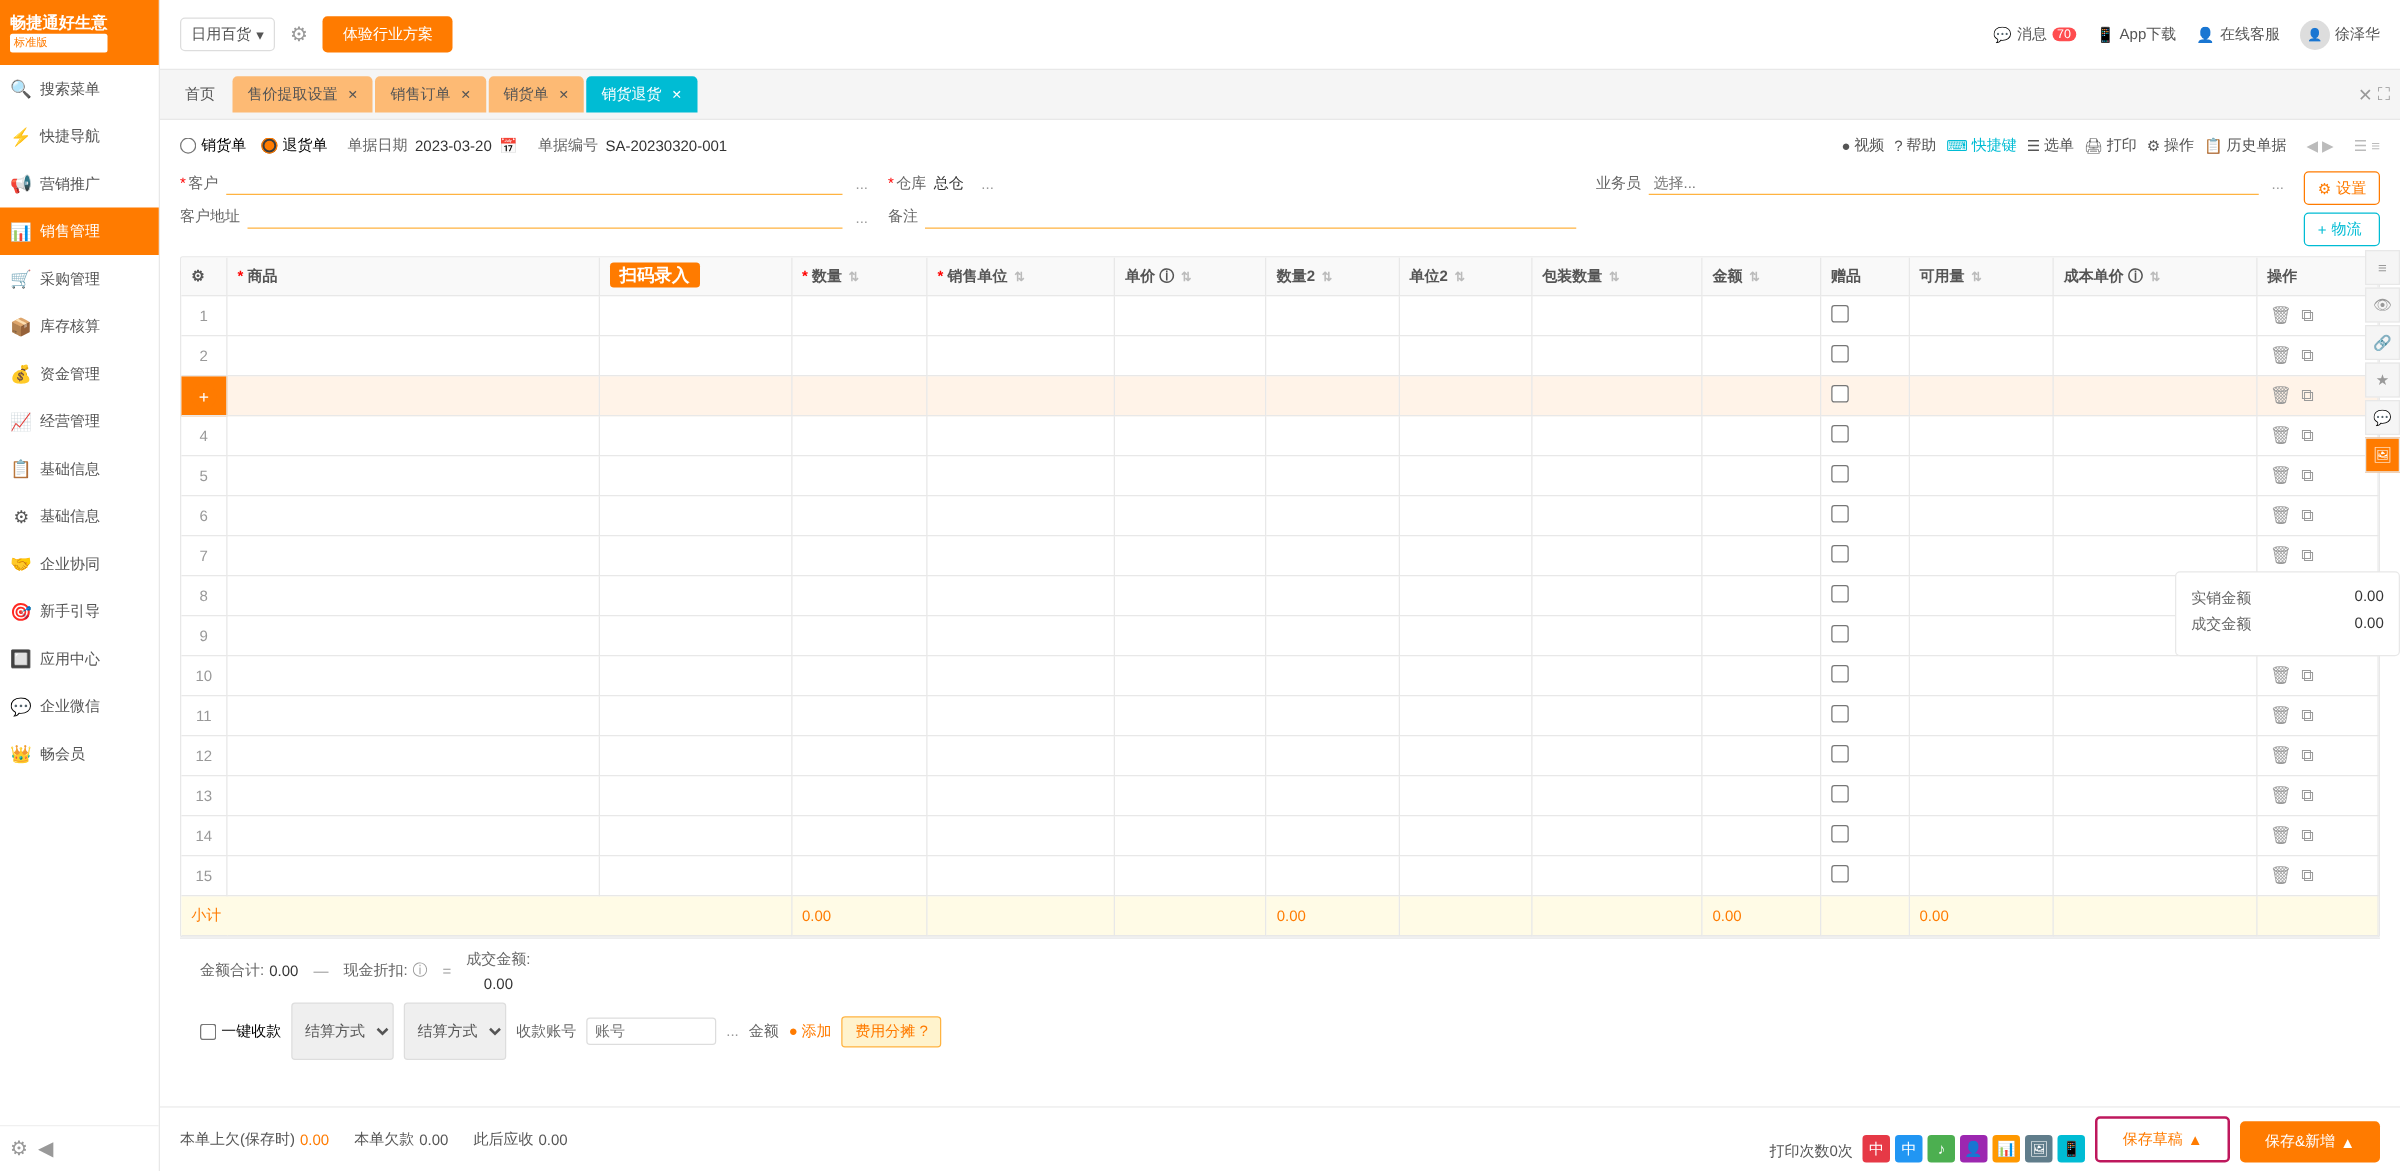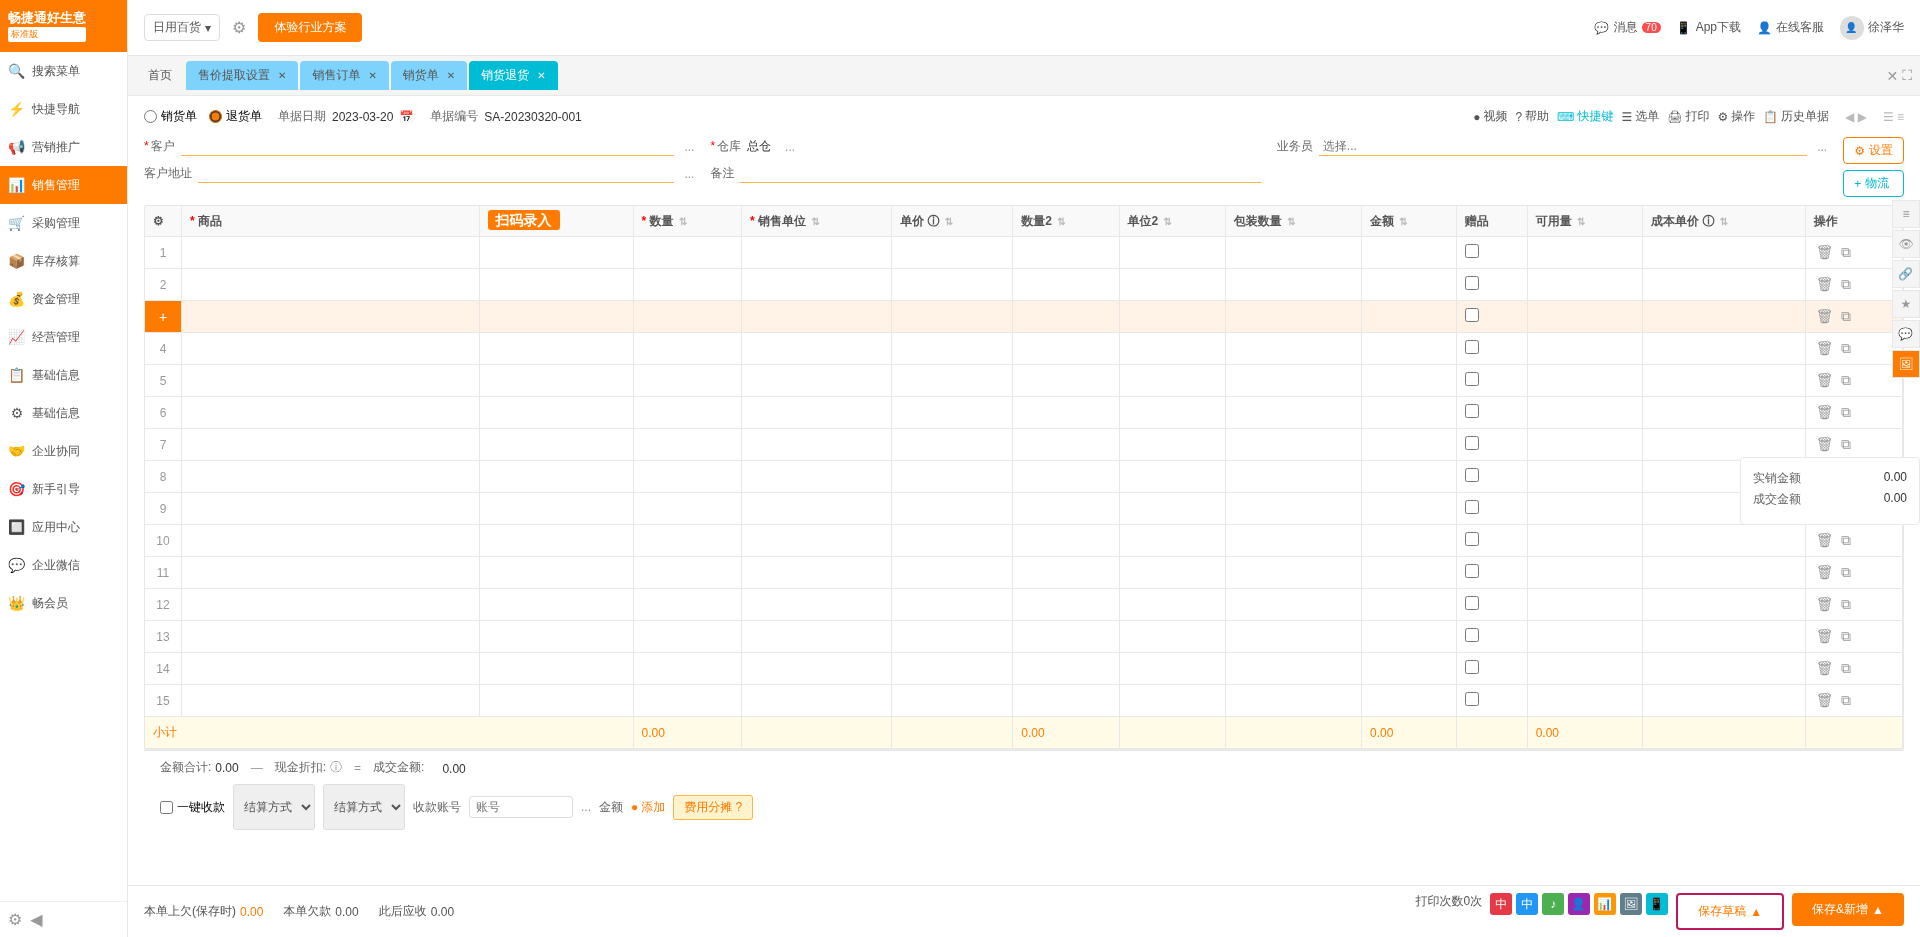--- a/index.html
+++ b/index.html
@@ -26,21 +26,21 @@
     .topbar-select { display: flex; align-items: center; gap: 4px; padding: 4px 8px; border: 1px solid #ddd; border-radius: 4px; cursor: pointer; color: #555; }
     .topbar-settings-icon { cursor: pointer; color: #999; font-size: 16px; }
     .topbar-btn { background: #ff7b00; color: #fff; padding: 6px 16px; border: none; border-radius: 4px; cursor: pointer; font-size: 12px; }
     .topbar-right { display: flex; align-items: center; gap: 16px; color: #555; }
     .topbar-right-item { display: flex; align-items: center; gap: 4px; cursor: pointer; }
     .topbar-msg-badge { background: #ff4d4f; color: #fff; border-radius: 10px; font-size: 10px; padding: 0 4px; min-width: 16px; text-align: center; }
     .avatar { width: 24px; height: 24px; border-radius: 50%; background: #ddd; display: flex; align-items: center; justify-content: center; font-size: 10px; }
 
     
     .tabbar { height: 40px; background: #f5f5f5; display: flex; align-items: center; padding: 0 8px; border-bottom: 1px solid #e8e8e8; gap: 2px; }
-    .tab { padding: 6px 12px; cursor: pointer; border-radius: 4px 4px 0 0; display: flex; align-items: center; gap: 4px; color: #555; background: #7dd3fc; }
+    .tab { padding: 6px 12px; cursor: pointer; border-radius: 4px 4px 0 0; display: flex; align-items: center; gap: 4px; color: #555; background: #fdba74; }
     .tab.active { background: #00bcd4; color: #fff; }
     .tab-close { font-size: 10px; margin-left: 4px; }
     .tab-home { background: transparent; color: #555; }
     .tabbar-right { margin-left: auto; display: flex; gap: 4px; }
     .tabbar-icon-btn { background: none; border: none; cursor: pointer; color: #999; font-size: 14px; }
 
     
     .content { flex: 1; overflow: auto; background: #fff; padding: 12px 16px; position: relative; }
 
     
@@ -86,21 +86,21 @@
     .table-footer-row td { background: #fffbe6; font-weight: 500; color: #ff7b00; }
 
     
     .bottom-area { padding: 8px 16px; border-top: 1px solid #e8e8e8; background: #fff; }
     .total-row { display: flex; align-items: center; gap: 12px; margin-bottom: 8px; }
     .total-item { display: flex; align-items: center; gap: 4px; }
     .total-label { color: #666; }
     .total-value { color: #333; }
     .total-dash { color: #999; }
     .total-equals { color: #999; }
-    .transaction-amount { display: flex; align-items: flex-end; gap: 18px; }
+    .transaction-amount { display: flex; align-items: center; gap: 4px; flex-direction: column; }
 
     .payment-row { display: flex; align-items: center; gap: 8px; }
     .payment-checkbox { display: flex; align-items: center; gap: 4px; cursor: pointer; }
     .payment-select { padding: 14px 6px; border: 1px solid #ddd; border-radius: 3px; color: #555; }
     .payment-input { width: 104px; padding: 3px 6px; border: 1px solid #ddd; border-radius: 3px; }
     .payment-dots { color: #999; cursor: pointer; }
     .payment-add-btn { display: flex; align-items: center; gap: 3px; color: #ff7b00; cursor: pointer; }
     .payment-split-btn { background: #fff3cd; color: #ff7b00; padding: 3px 10px; border: 1px solid #ffb340; border-radius: 3px; cursor: pointer; }
 
     
@@ -111,21 +111,21 @@
     .btn-save-draft { background: #fff; color: #ff7b00; border: 2px solid #be185d; padding: 8px 20px; border-radius: 4px; cursor: pointer; display: flex; align-items: center; gap: 4px; }
     .btn-save-new { background: #ff7b00; color: #fff; border: none; padding: 8px 20px; border-radius: 4px; cursor: pointer; display: flex; align-items: center; gap: 4px; }
 
     
     .right-float { position: fixed; right: 0; top: 200px; display: flex; flex-direction: column; gap: 2px; }
     .right-float-btn { background: #f5f5f5; border: 1px solid #e8e8e8; width: 28px; height: 28px; display: flex; align-items: center; justify-content: center; cursor: pointer; color: #999; font-size: 12px; }
 
     
     .statusbar { height: 52px; background: #fff; border-top: 1px solid #e8e8e8; display: flex; align-items: center; padding: 0 16px; gap: 20px; justify-content: space-between; }
     .statusbar-left { display: flex; gap: 20px; align-items: center; }
-    .statusbar-right { display: flex; gap: 8px; align-items: flex-start; }
+    .statusbar-right { display: flex; gap: 8px; align-items: flex-end; }
     .status-item { display: flex; align-items: center; gap: 4px; color: #555; font-size: 12px; }
     .status-icon-group { display: flex; gap: 4px; }
     .status-icon { width: 22px; height: 22px; display: flex; align-items: center; justify-content: center; border-radius: 3px; cursor: pointer; }
   </style>
 </head>
 <body>
 
 <div class="sidebar">
   <div class="sidebar-logo">
     <div>

